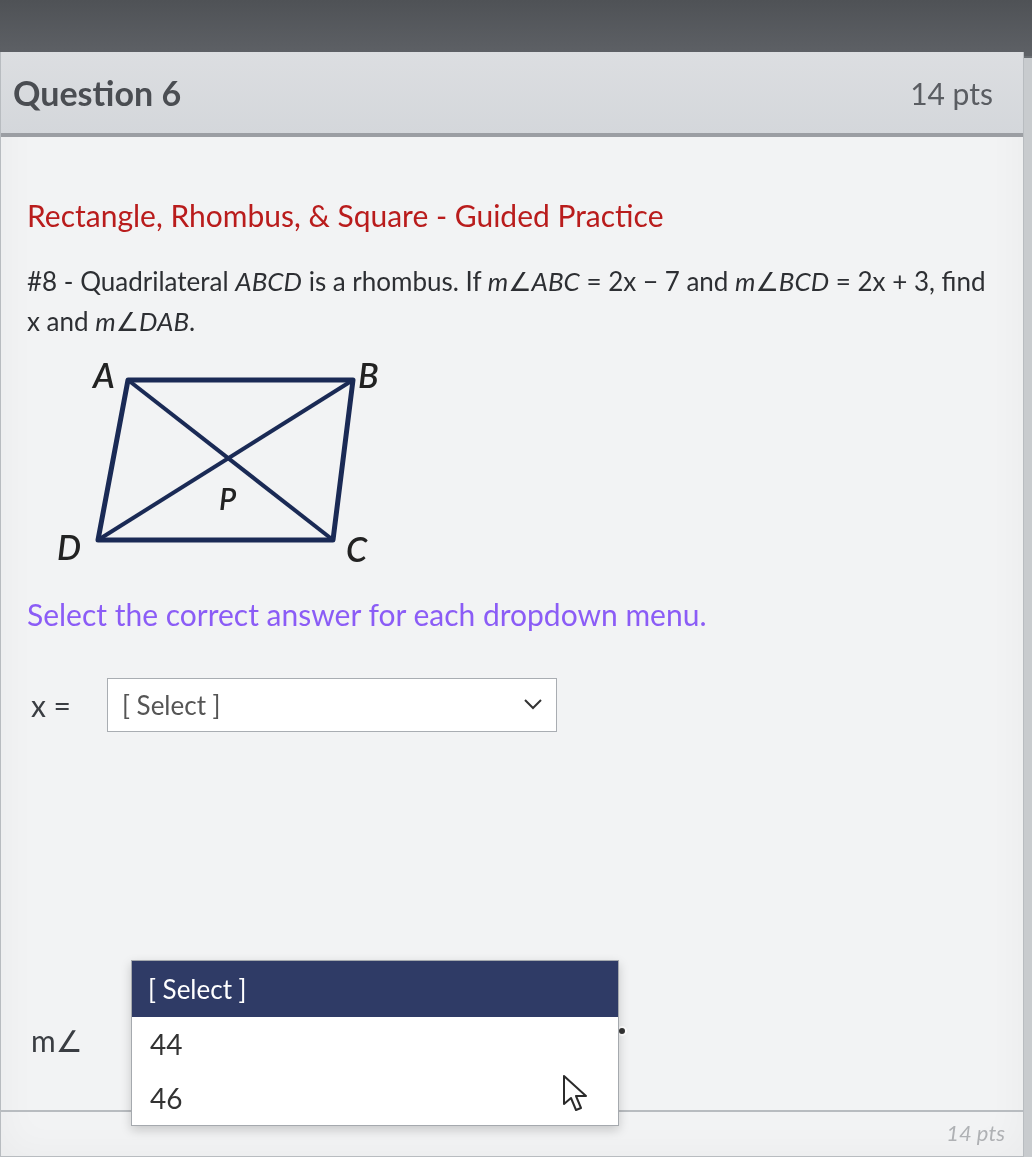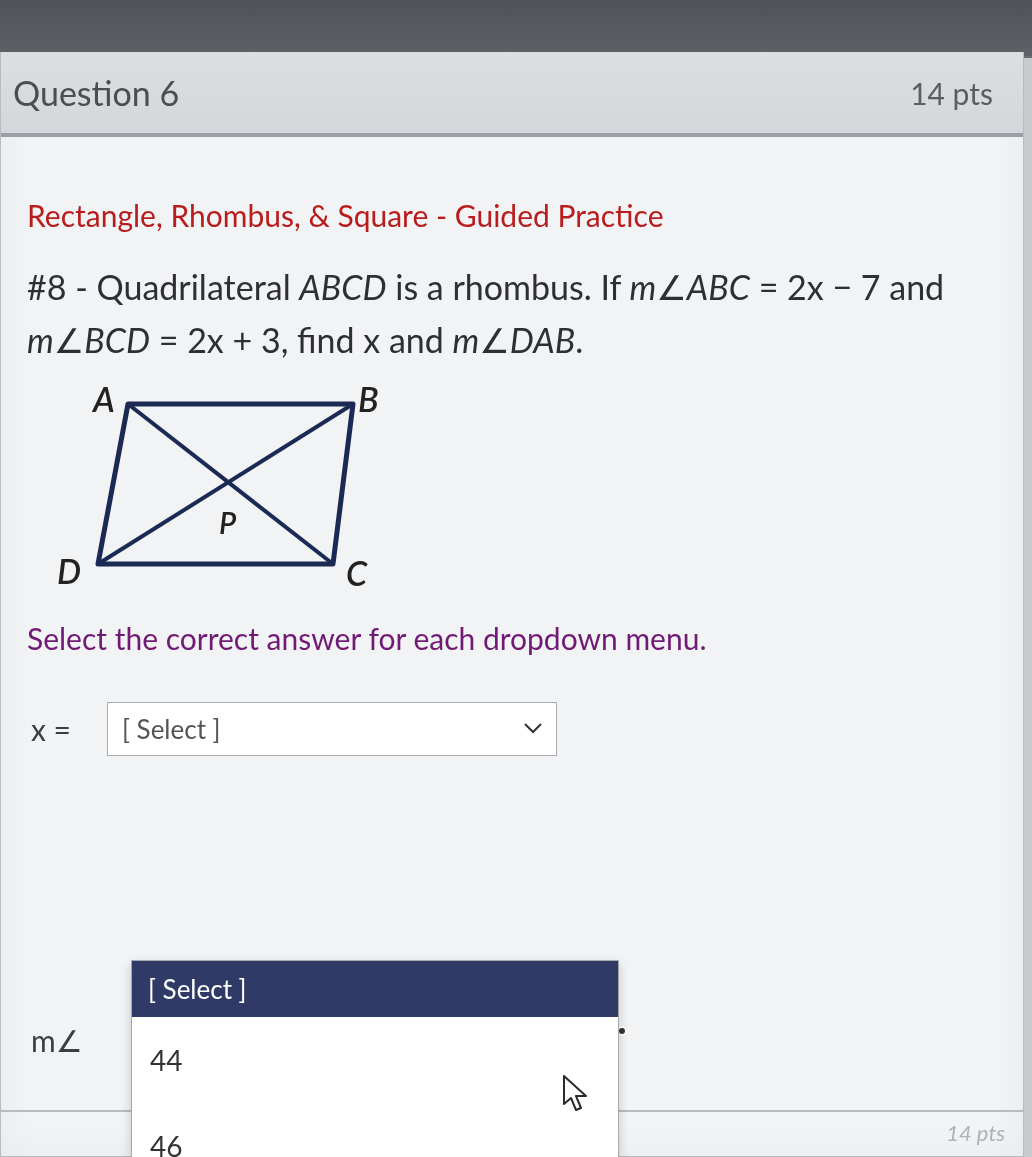--- a/index.html
+++ b/index.html
@@ -35,37 +35,37 @@
   .question-header {
     display: flex;
     justify-content: space-between;
     align-items: center;
     padding: 20px 30px 20px 12px;
     border-bottom: 4px solid #9b9ea3;
     background: linear-gradient(#dcdee1, #d4d7db);
   }
   .qh-title {
     font-size: 34px;
-    font-weight: 400;
+    font-weight: 700;
     color: #4a4d52;
   }
   .qh-pts {
     font-size: 30px;
     color: #5a5d62;
   }
   .content {
     padding: 60px 26px 20px 26px;
   }
   .line1 {
     font-size: 30px;
     color: #b91c1c;
     margin-bottom: 28px;
   }
   .problem {
-    font-size: 34px;
+    font-size: 26px;
     color: #2d2f33;
     line-height: 1.55;
     margin-bottom: 18px;
   }
   .problem .ital { font-style: italic; }
   .diagram {
     position: relative;
     width: 360px;
     height: 210px;
     margin: 6px 0 26px 16px;
@@ -77,21 +77,21 @@
     font-weight: 600;
     color: #222;
   }
   .lbl.A { left: 50px; top: -6px; }
   .lbl.B { left: 315px; top: -6px; }
   .lbl.C { left: 303px; top: 168px; }
   .lbl.D { left: 14px;  top: 166px; }
   .lbl.P { left: 176px; top: 120px; font-size: 30px; }
   .instr {
     font-size: 30px;
-    color: #701a75;
+    color: #8b5cf6;
     margin-top: 18px;
     margin-bottom: 46px;
   }
   .answer-row {
     display: flex;
     align-items: center;
     gap: 16px;
     margin-left: 4px;
     margin-bottom: 26px;
   }
@@ -130,21 +130,21 @@
     box-shadow: 0 4px 10px rgba(0,0,0,0.18);
     z-index: 30;
   }
   .dd-head {
     background: #2f3b66;
     color: #fff;
     padding: 12px 16px;
     font-size: 26px;
   }
   .dd-opt {
-    padding: 26px 18px;
+    padding: 10px 18px;
     font-size: 28px;
     color: #333;
     cursor: pointer;
   }
   .row2-label {
     position: absolute;
     left: 30px;
     top: 970px;
     font-size: 30px;
     color: #3a3d42;

